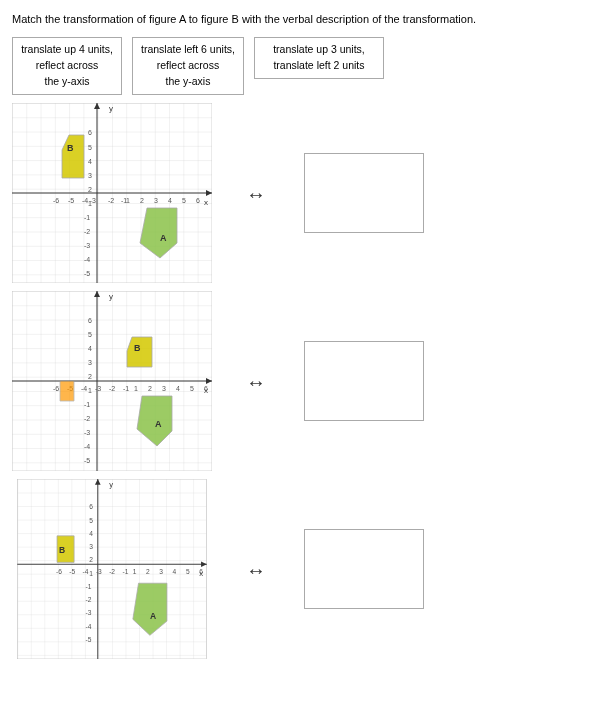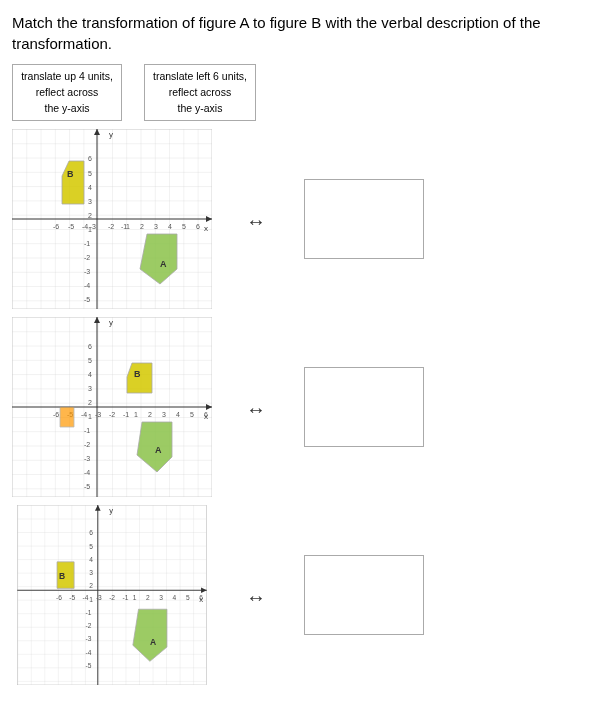--- a/index.html
+++ b/index.html
@@ -5,32 +5,32 @@
     * { box-sizing: border-box; margin: 0; padding: 0; }
     body {
       background: #fff;
       font-family: Arial, sans-serif;
       font-size: 12px;
       width: 610px;
       min-height: 726px;
       padding: 12px;
     }
     .instructions {
-      font-size: 15px;
+      font-size: 11px;
       margin-bottom: 10px;
       line-height: 1.4;
     }
     .main-layout {
       display: flex;
       flex-direction: column;
       gap: 8px;
     }
     .options-row {
       display: flex;
-      gap: 22px;
+      gap: 10px;
       margin-bottom: 8px;
       align-items: flex-start;
     }
     .option-box {
       border: 1px solid #aaa;
       padding: 4px 8px;
       text-align: center;
       font-size: 10.5px;
       line-height: 1.5;
       min-width: 110px;
@@ -84,20 +84,24 @@
 <div class="options-row">
   <div class="option-box">
     <span>translate up 4 units,</span><br>
     <span>reflect across</span><br>
     <span>the y-axis</span>
   </div>
   <div class="option-box">
     <span>translate left 6 units,</span><br>
     <span>reflect across</span><br>
     <span>the y-axis</span>
+  </div>
+  <div class="option-box option-box-wide">
+    <span>translate up 3 units,</span><br>
+    <span>translate left 2 units</span>
   </div>
 </div>
 
 <div class="main-layout">
 
   <div class="graph-row">
     <div class="graph-container">
       <svg viewBox="0 0 200 180" xmlns="http://www.w3.org/2000/svg">
 
         <defs>

